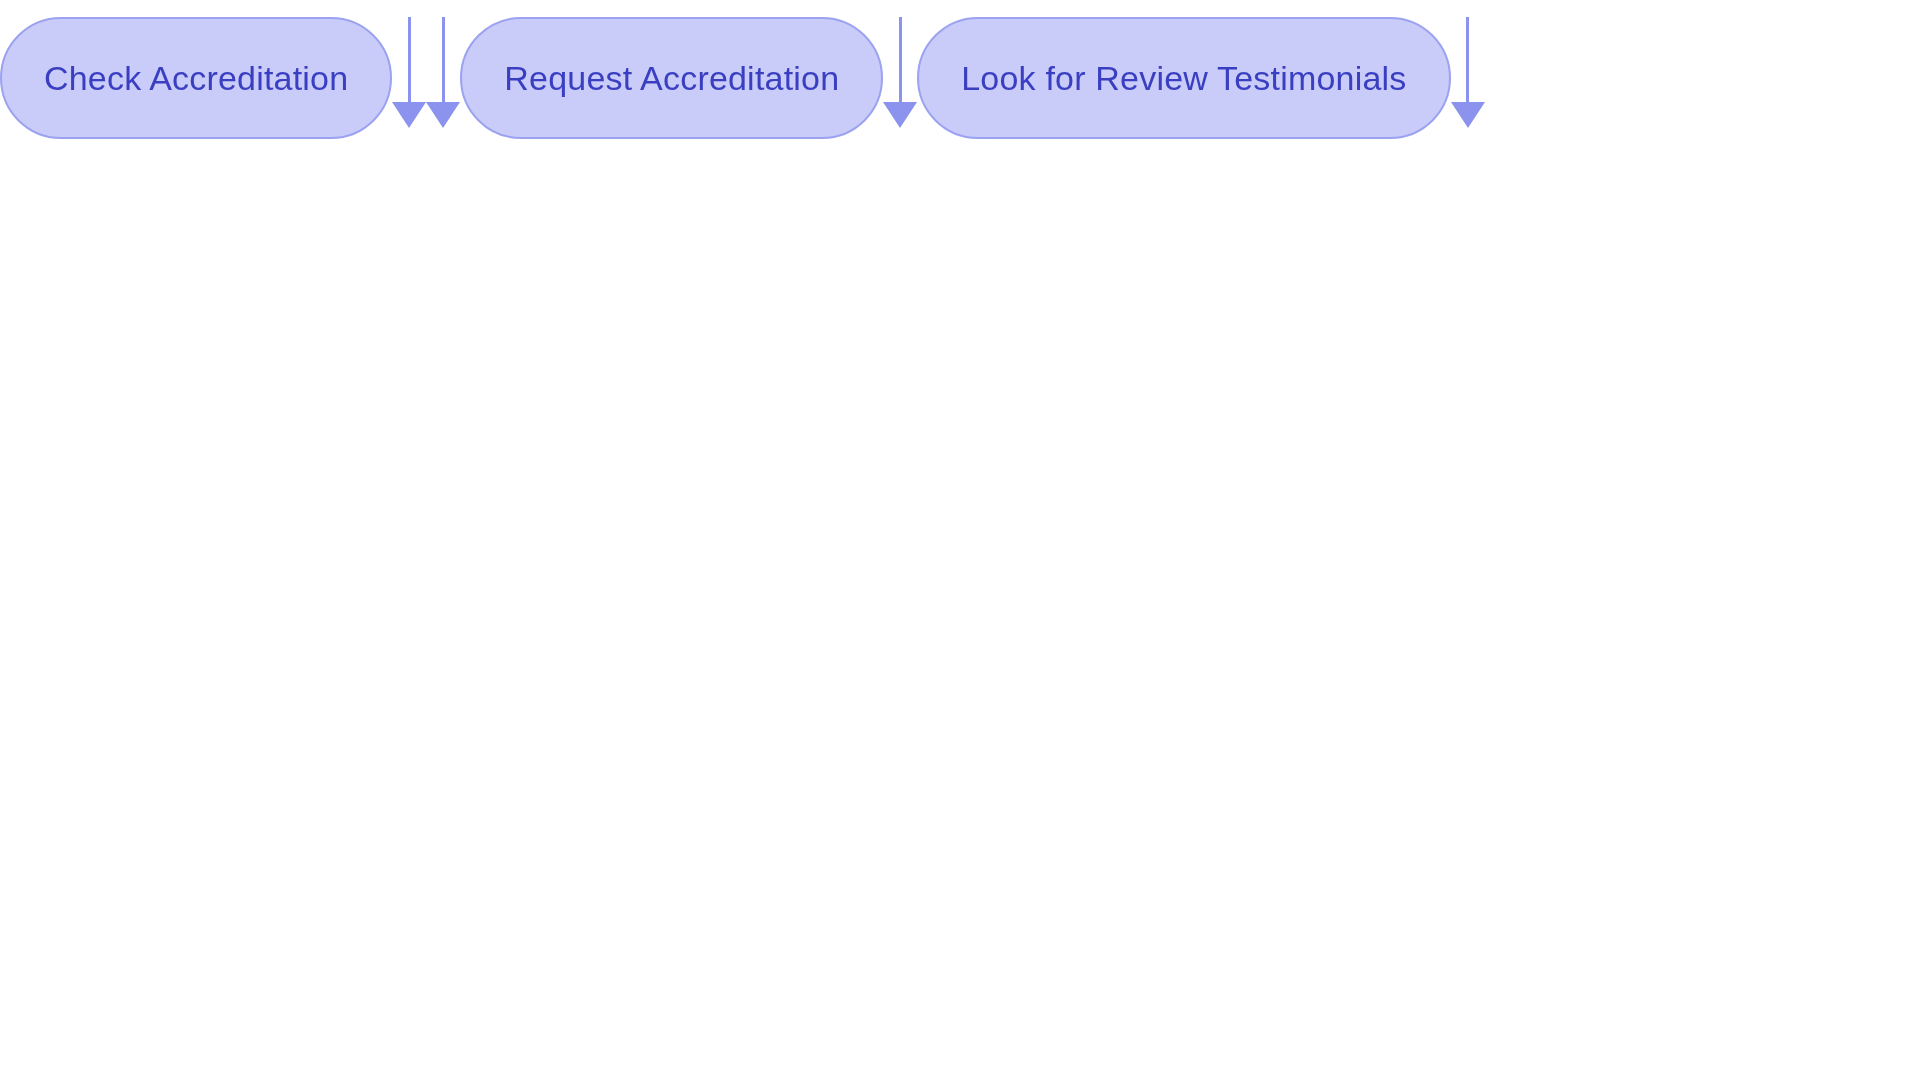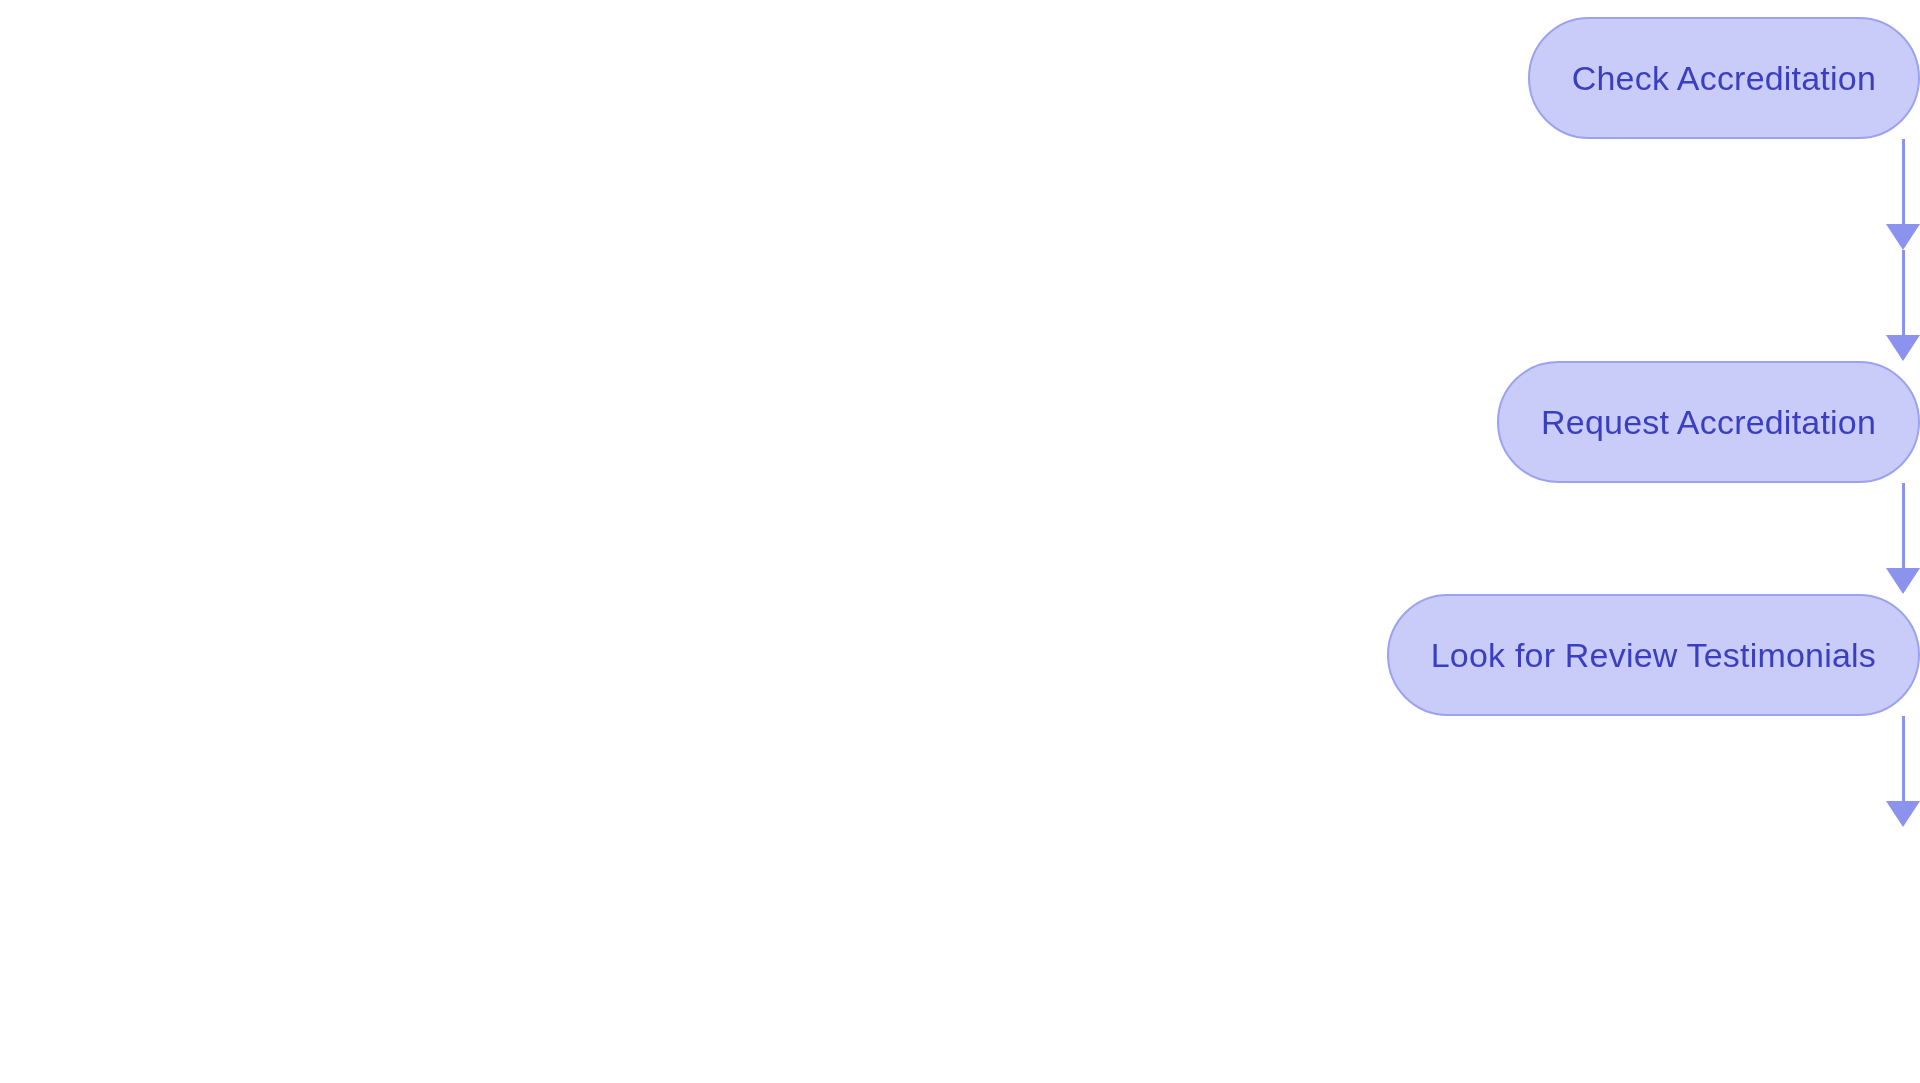--- a/index.html
+++ b/index.html
@@ -14,22 +14,22 @@
     background: var(--bg, #ffffff);
     overflow: hidden;
     font-family: "Liberation Sans", "DejaVu Sans", sans-serif;
   }
   .flow {
     position: absolute;
     top: 17px;
     left: 0;
     width: 100%;
     display: flex;
-    flex-direction: column;
-    align-items: flex-end;
+    flex-direction: row;
+    align-items: flex-start;
   }
   .flow-node {
     box-sizing: border-box;
     height: 122px;
     padding: 0 42px;
     border-radius: 61px;
     background: var(--node-fill, #c9cbf8);
     border: 2px solid var(--node-border, #9ba2f0);
     color: var(--node-text, #3a3fc2);
     font-size: 34px;

